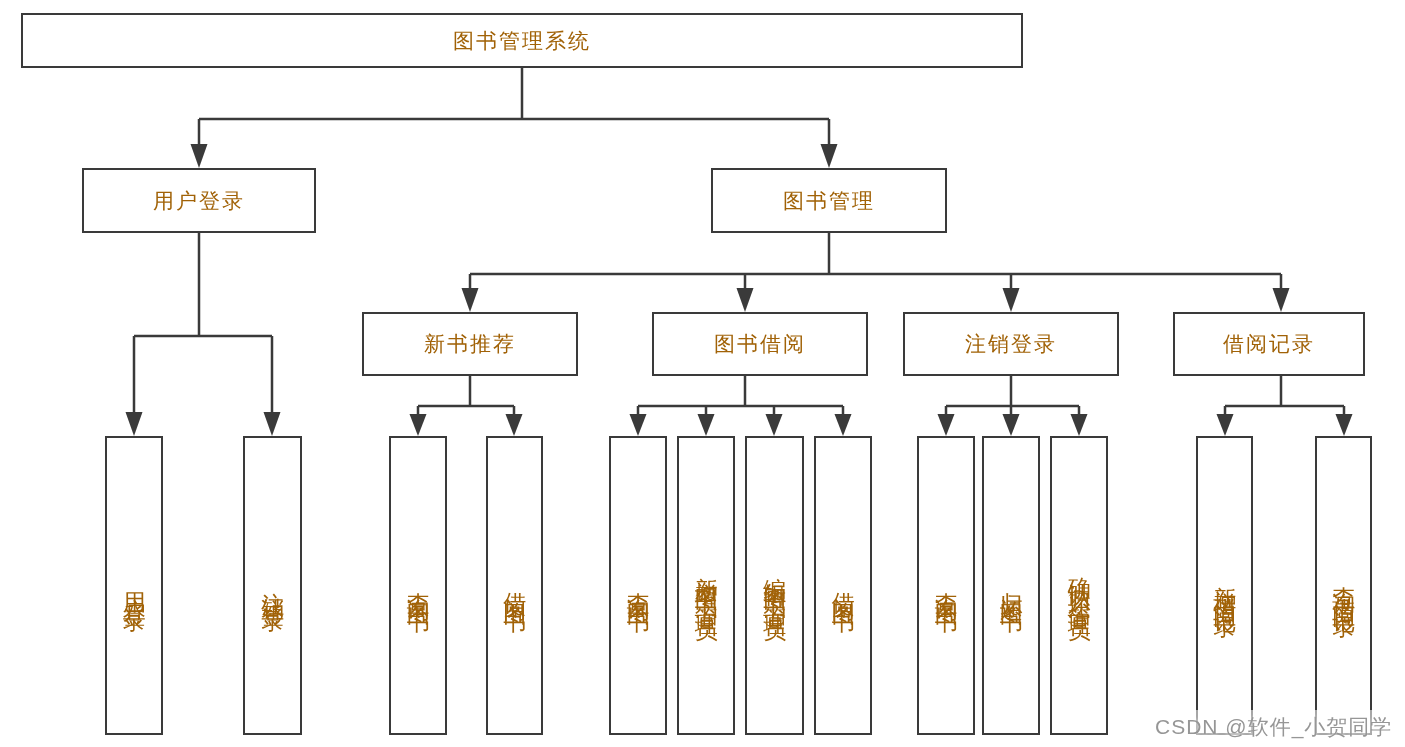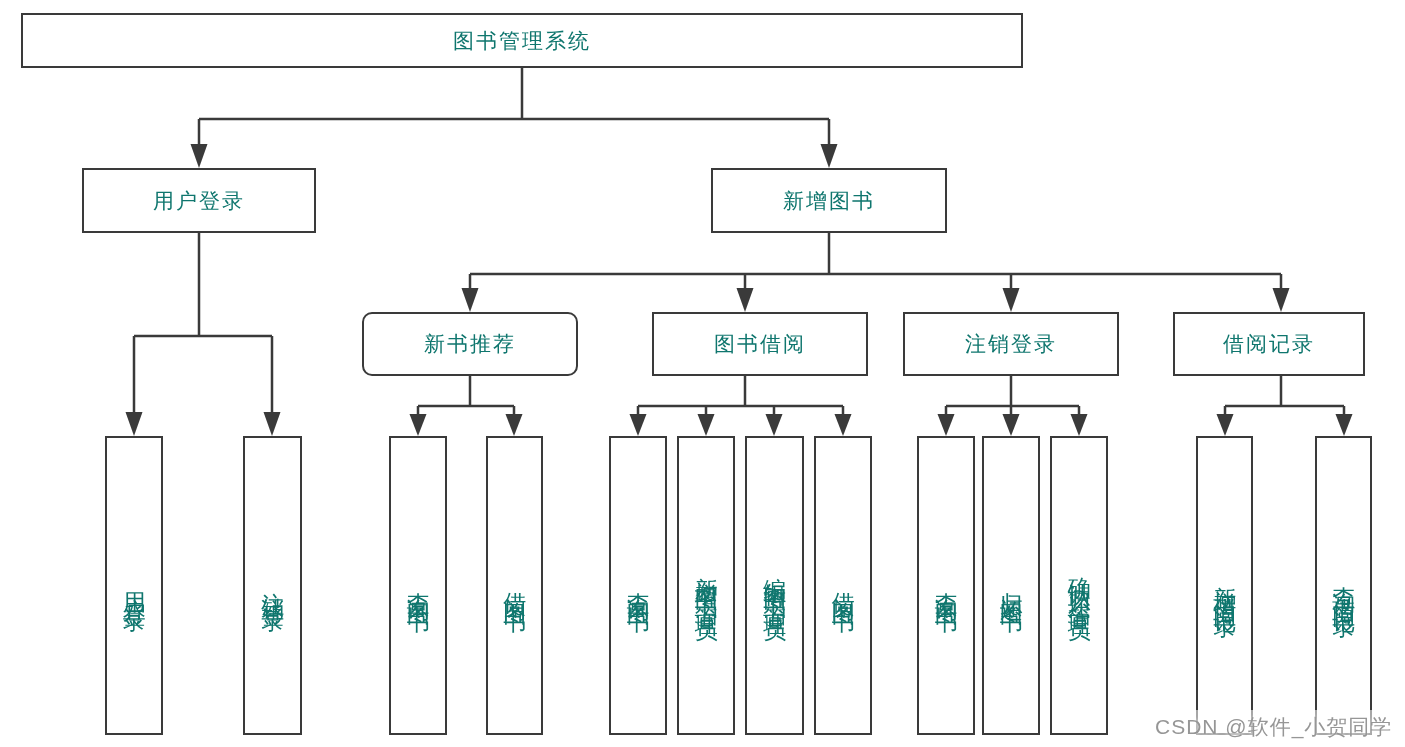--- a/index.html
+++ b/index.html
@@ -18,21 +18,21 @@
   svg.connectors path.line { fill:none; stroke:#3a3a3a; stroke-width:2.5; }
   svg.connectors path.arrow { fill:#3a3a3a; stroke:none; }
   .node {
     position:absolute;
     box-sizing:border-box;
     background:#ffffff;
     border:2.5px solid #3a3a3a;
     display:flex;
     align-items:center;
     justify-content:center;
-    color:#0f766e;
+    color:#a16207;
   }
   .node.h span {
     font-size:21px;
     letter-spacing:2px;
     white-space:nowrap;
   }
   .node.v .vlabel {
     writing-mode:vertical-rl;
     text-orientation:mixed;
     font-size:23px;
@@ -98,24 +98,24 @@
   </svg>
 
   <div class="node h" style="left:21px; top:13px; width:1002px; height:55px;">
     <span>图书管理系统</span>
   </div>
 
   <div class="node h" style="left:82px; top:168px; width:234px; height:65px;">
     <span>用户登录</span>
   </div>
   <div class="node h" style="left:711px; top:168px; width:236px; height:65px;">
-    <span>新增图书</span>
+    <span>图书管理</span>
   </div>
 
-  <div class="node h" style="left:362px; top:312px; width:216px; height:64px;border-radius:10px;">
+  <div class="node h" style="left:362px; top:312px; width:216px; height:64px;">
     <span>新书推荐</span>
   </div>
   <div class="node h" style="left:637px; top:312px; width:216px; height:64px;margin-left:15px;">
     <span>图书借阅</span>
   </div>
   <div class="node h" style="left:903px; top:312px; width:216px; height:64px;">
     <span>注销登录</span>
   </div>
   <div class="node h" style="left:1173px; top:312px; width:192px; height:64px;">
     <span>借阅记录</span>

